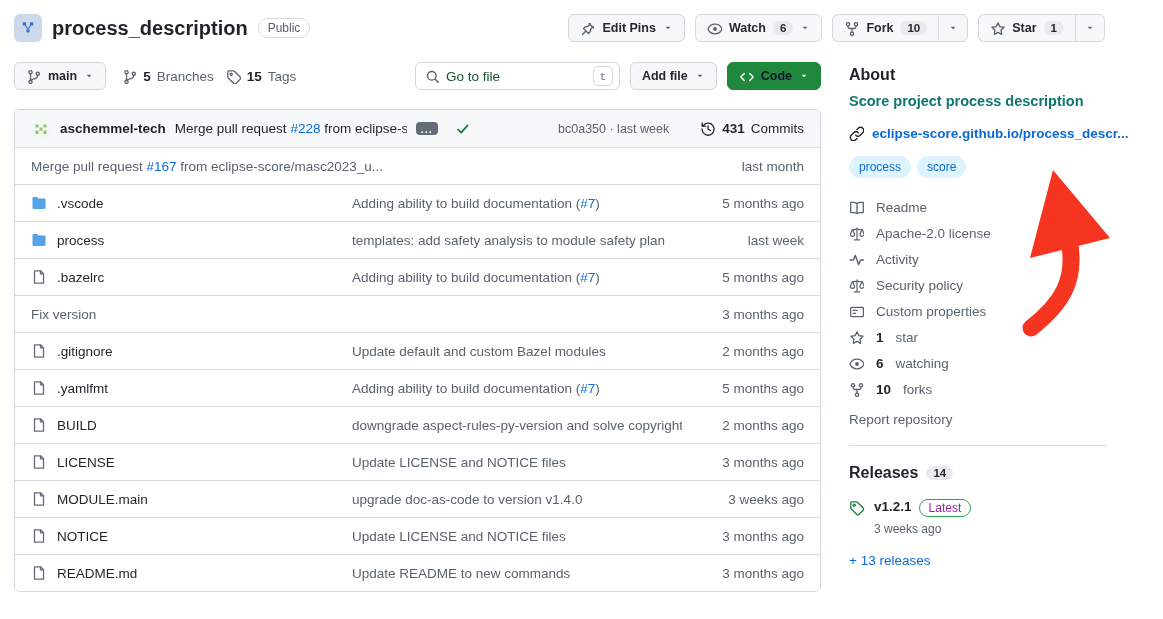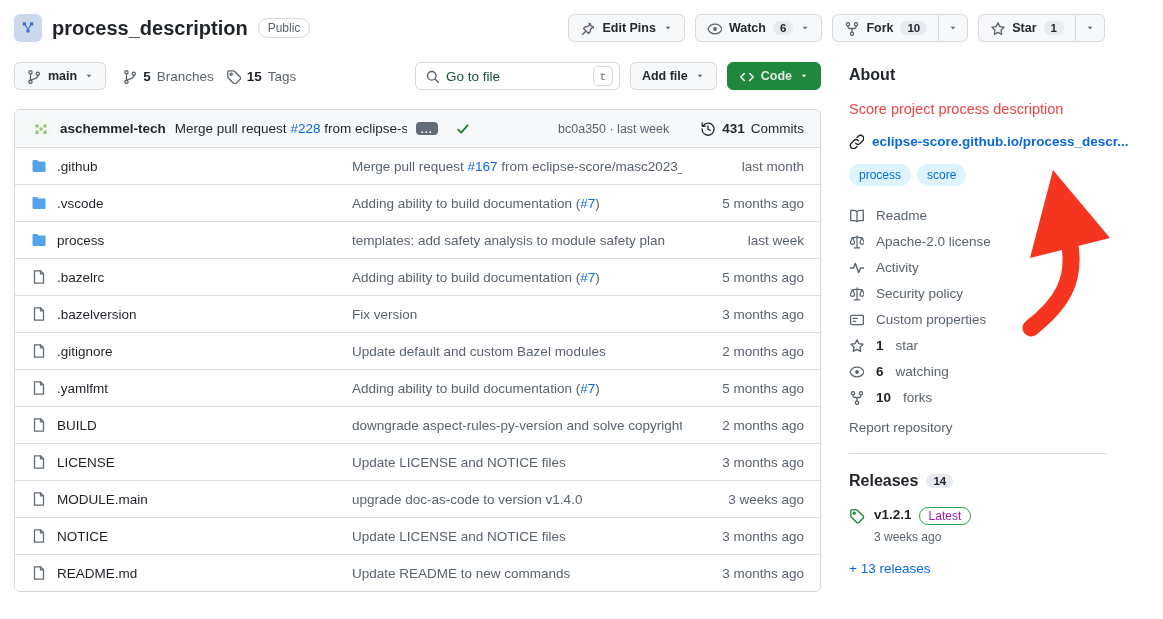--- a/index.html
+++ b/index.html
@@ -15,21 +15,21 @@
   .badge-outline { margin-left:10px; font-size:12px; font-weight:500; color:#59636e; border:1px solid #d5d9dd; border-radius:2em; padding:2px 9px; }
   .repo-actions { margin-left:auto; display:flex; gap:10px; align-items:center; }
 
   .btn { display:inline-flex; align-items:center; gap:7px; height:28px; padding:0 11px; font-size:12.5px; font-weight:600; color:#24292f; background:#f6f8fa; border:1px solid #d5d9dd; border-radius:6px; cursor:pointer; white-space:nowrap; }
   .btn svg.ic { width:15px; height:15px; color:#59636e; }
   .btn .caret { width:10px; height:10px; color:#59636e; }
   .counter { background:#e7eaee; border-radius:2em; padding:1px 7px; font-size:11.5px; font-weight:600; color:#24292f; }
   .btn-group { display:inline-flex;align-items:flex-end; }
   .btn-group .seg-main { border-radius:6px 0 0 6px; border-right:none; }
   .btn-group .seg-caret { border-radius:0 6px 6px 0; border-left:1px solid #d5d9dd; padding:0 9px; }
-  .btn-primary { background:#1f883d; border-color:#1f883d; color:#e5e5e5; }
+  .btn-primary { background:#1f883d; border-color:#1f883d; color:#0f172a; }
   .btn-primary svg.ic, .btn-primary .caret { color:#fff; }
 
   
   .main { display:flex; padding-left:14px; margin-top:16px; }
   .left-col { width:807px; flex:none; }
   .sidebar { width:258px; flex:none; margin-left:28px; }
 
   
   .toolbar { display:flex; align-items:center; }
   .branch-meta { display:flex; align-items:center; gap:6px; margin-left:16px; font-size:13.5px; color:#59636e; }
@@ -59,21 +59,21 @@
   .name-cell { width:321px; display:flex; align-items:center; gap:10px; font-size:13.5px; color:#1f2328; }
   .name-cell a { color:#1f2328; text-decoration:none; }
   .c-folder { color:#54a3e8; }
   .c-file { color:#636c76; }
   .msg-cell { flex:1; font-size:13.5px; color:#59636e; white-space:nowrap; overflow:hidden; }
   .date-cell { width:122px; text-align:right; font-size:13.5px; color:#59636e; white-space:nowrap; }
 
   
   .sidebar h2 { font-size:16px; font-weight:700; color:#1f2328; }
   .about-title { margin-top:4px; }
-  .about-desc { margin-top:15px; font-size:14.5px; color:#ef4444; line-height:1.4; }
+  .about-desc { margin-top:7px; font-size:14.5px; color:#0f766e; line-height:1.4;font-weight:bold; }
   .website-row { margin-top:15px; display:flex; align-items:center; gap:8px; }
   .website-row svg.ic { color:#1f2328; width:15px; height:15px; }
   .website-row a { font-size:13.5px; font-weight:700; color:#0969da; text-decoration:none; white-space:nowrap; }
   .topics { margin-top:15px; display:flex; gap:6px; }
   .topic { background:#ddf4ff; color:#0969da; font-size:12px; font-weight:500; padding:4px 10px; border-radius:2em; cursor:pointer; }
   .side-list { margin-top:16px; display:flex; flex-direction:column; }
   .side-item { display:flex; align-items:center; gap:12px; height:26px; font-size:13.5px; color:#59636e; cursor:pointer; }
   .side-item svg.ic { color:#59636e; width:15px; height:15px; }
   .side-item .num { font-weight:700; color:#1f2328; }
   .report-link { margin-top:10px; font-size:13.5px; color:#59636e; cursor:pointer; display:inline-block; }
@@ -310,78 +310,66 @@
           <a class="commits-link">
             <svg class="ic">
                 <use href="#i-history"></use>
               </svg>
             <span class="num">431</span>
             <span>Commits</span>
           </a>
         </div>
         <div>
   <div class="file-row">
+    <div class="msg-cell">
+      <span class="m-pre">Merge pull request </span><a class="m-link">#167</a><span class="m-post"> from eclipse-score/masc2023_u...</span>
+    </div>
+    <div class="date-cell f-date">last month</div>
+  </div>
+
+  <div class="file-row">
     <div class="name-cell">
       <svg class="ic row-icon c-folder">
                   <use href="#i-folder"></use>
                 </svg>
-      <a class="f-name">.github</a>
-    </div>
-    <div class="msg-cell">
-      <span class="m-pre">Merge pull request </span><a class="m-link">#167</a><span class="m-post"> from eclipse-score/masc2023_u...</span>
-    </div>
-    <div class="date-cell f-date">last month</div>
+      <a class="f-name">.vscode</a>
+    </div>
+    <div class="msg-cell">
+      <span class="m-pre">Adding ability to build documentation (</span><a class="m-link">#7</a><span class="m-post">)</span>
+    </div>
+    <div class="date-cell f-date">5 months ago</div>
   </div>
 
   <div class="file-row">
     <div class="name-cell">
       <svg class="ic row-icon c-folder">
                   <use href="#i-folder"></use>
                 </svg>
-      <a class="f-name">.vscode</a>
+      <a class="f-name">process</a>
+    </div>
+    <div class="msg-cell">
+      <span class="m-pre">templates: add safety analysis to module safety plan</span><span class="m-post"></span>
+    </div>
+    <div class="date-cell f-date">last week</div>
+  </div>
+
+  <div class="file-row">
+    <div class="name-cell">
+      <svg class="ic row-icon c-file">
+                  <use href="#i-file"></use>
+                </svg>
+      <a class="f-name">.bazelrc</a>
     </div>
     <div class="msg-cell">
       <span class="m-pre">Adding ability to build documentation (</span><a class="m-link">#7</a><span class="m-post">)</span>
     </div>
     <div class="date-cell f-date">5 months ago</div>
   </div>
 
   <div class="file-row">
-    <div class="name-cell">
-      <svg class="ic row-icon c-folder">
-                  <use href="#i-folder"></use>
-                </svg>
-      <a class="f-name">process</a>
-    </div>
-    <div class="msg-cell">
-      <span class="m-pre">templates: add safety analysis to module safety plan</span><span class="m-post"></span>
-    </div>
-    <div class="date-cell f-date">last week</div>
-  </div>
-
-  <div class="file-row">
-    <div class="name-cell">
-      <svg class="ic row-icon c-file">
-                  <use href="#i-file"></use>
-                </svg>
-      <a class="f-name">.bazelrc</a>
-    </div>
-    <div class="msg-cell">
-      <span class="m-pre">Adding ability to build documentation (</span><a class="m-link">#7</a><span class="m-post">)</span>
-    </div>
-    <div class="date-cell f-date">5 months ago</div>
-  </div>
-
-  <div class="file-row">
-    <div class="name-cell">
-      <svg class="ic row-icon c-file">
-                  <use href="#i-file"></use>
-                </svg>
-      <a class="f-name">.bazelversion</a>
-    </div>
     <div class="msg-cell">
       <span class="m-pre">Fix version</span><span class="m-post"></span>
     </div>
     <div class="date-cell f-date">3 months ago</div>
   </div>
 
   <div class="file-row">
     <div class="name-cell">
       <svg class="ic row-icon c-file">
                   <use href="#i-file"></use>

